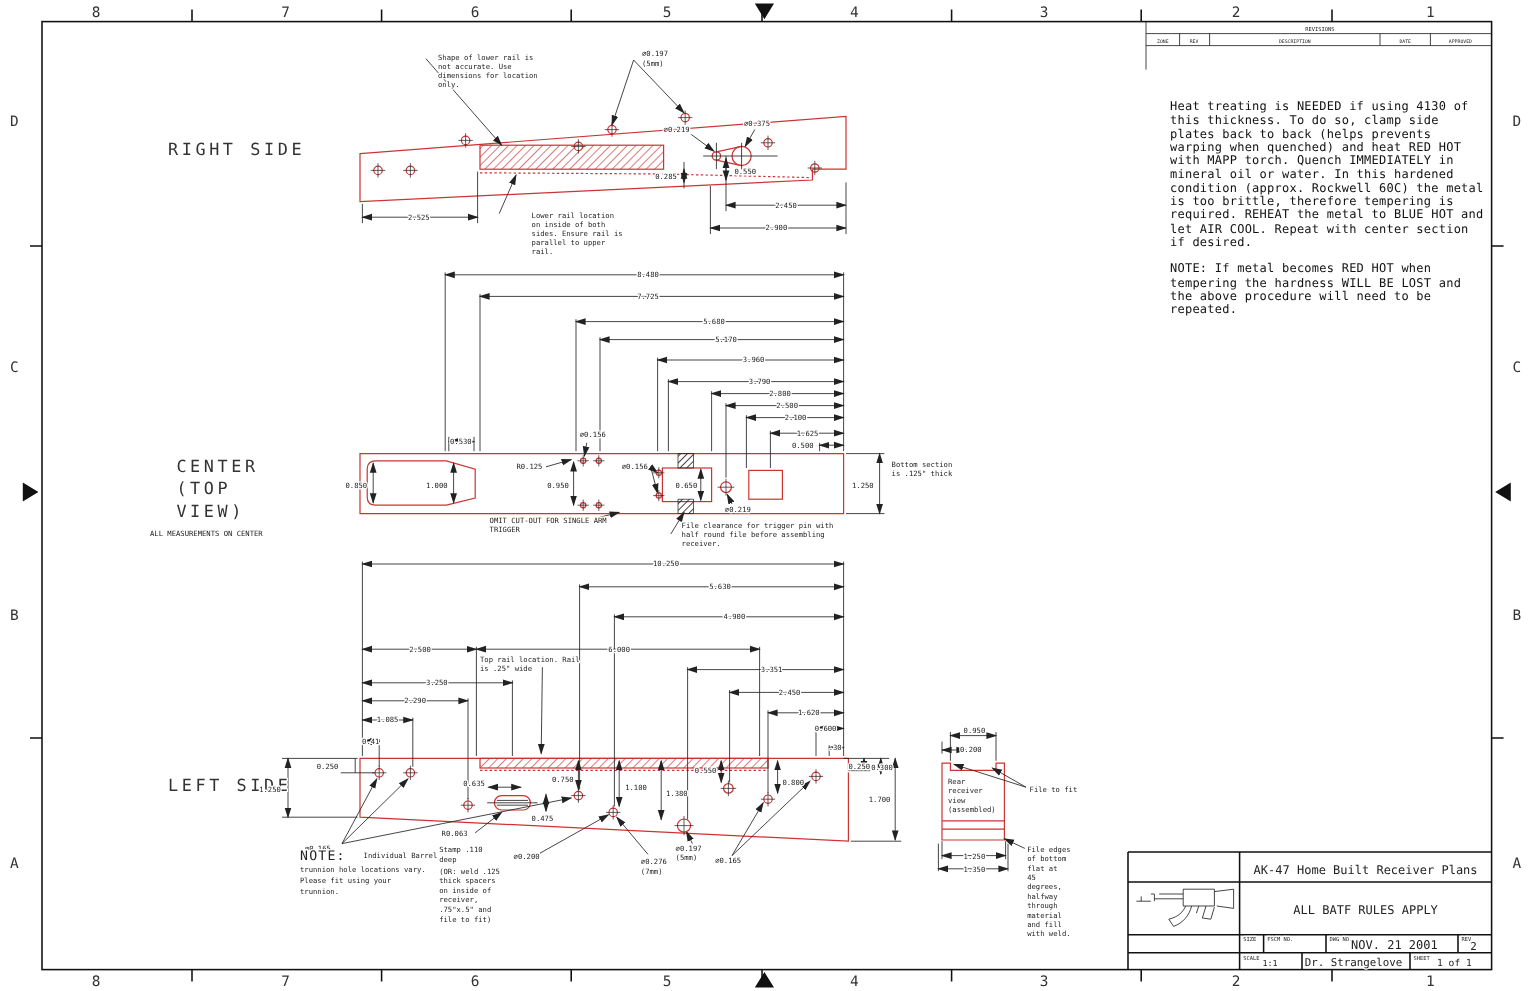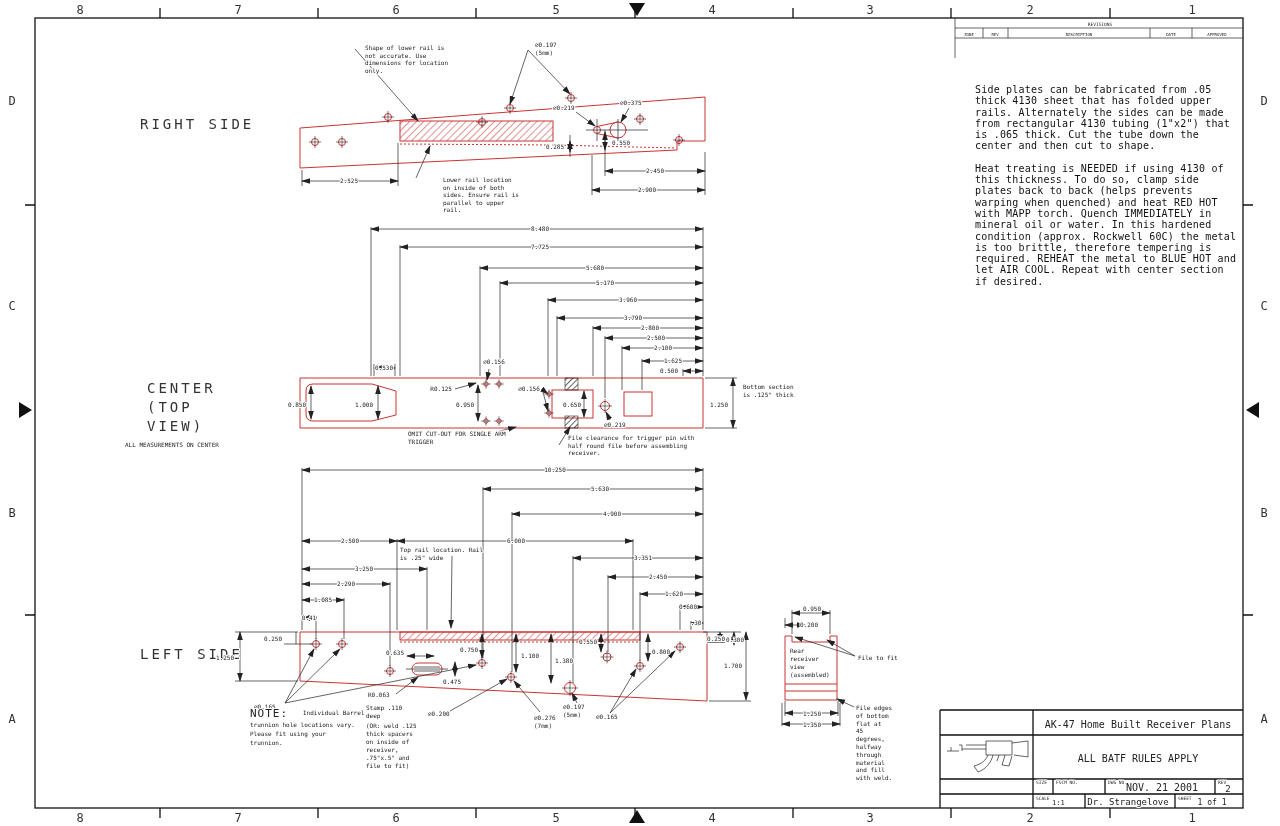--- a/index.html
+++ b/index.html
@@ -425,17 +425,17 @@
         <text x="1228" y="792" font-size="9" fill="#222222" text-anchor="middle" class="halo">2</text>
         <text x="1036" y="800" font-size="4.5" fill="#222222" text-anchor="start" class="halo">SCALE</text>
         <text x="1052" y="805" font-size="7" fill="#222222" text-anchor="start" class="halo">1:1</text>
         <text x="1128" y="805" font-size="9" fill="#222222" text-anchor="middle" class="halo">Dr. Strangelove</text>
         <text x="1178" y="800" font-size="4.5" fill="#222222" text-anchor="start" class="halo">SHEET</text>
         <text x="1212" y="805" font-size="8" fill="#222222" text-anchor="middle" class="halo">1 of 1</text>
       </g>
 </svg>
 
 <div class="notes">
-  <p>Side plates can be fabricated from .05 thick 4130 sheet that has folded upper rails. Alternately the sides can be made from rectangular 4130 tubing (1"x2") that is .065 thick. Cut the tube down the center and then cut to shape.</p>
   <p>Heat treating is NEEDED if using 4130 of this thickness. To do so, clamp side plates back to back (helps prevents warping when quenched) and heat RED HOT with MAPP torch. Quench IMMEDIATELY in mineral oil or water. In this hardened condition (approx. Rockwell 60C) the metal is too brittle, therefore tempering is required. REHEAT the metal to BLUE HOT and let AIR COOL. Repeat with center section if desired.</p>
+  <p>NOTE: If metal becomes RED HOT when tempering the hardness WILL BE LOST and the above procedure will need to be repeated.</p>
 </div>
 
 </div>
 
 </body></html>

